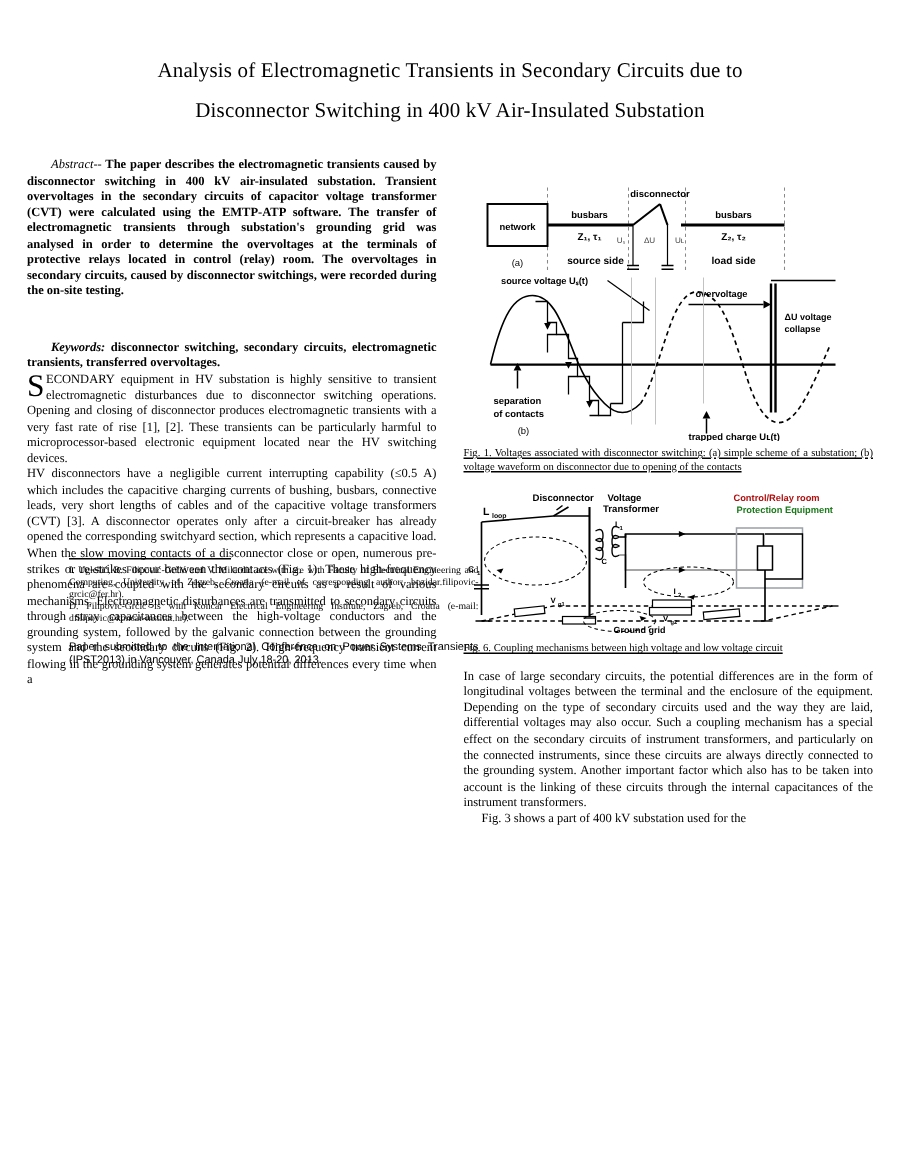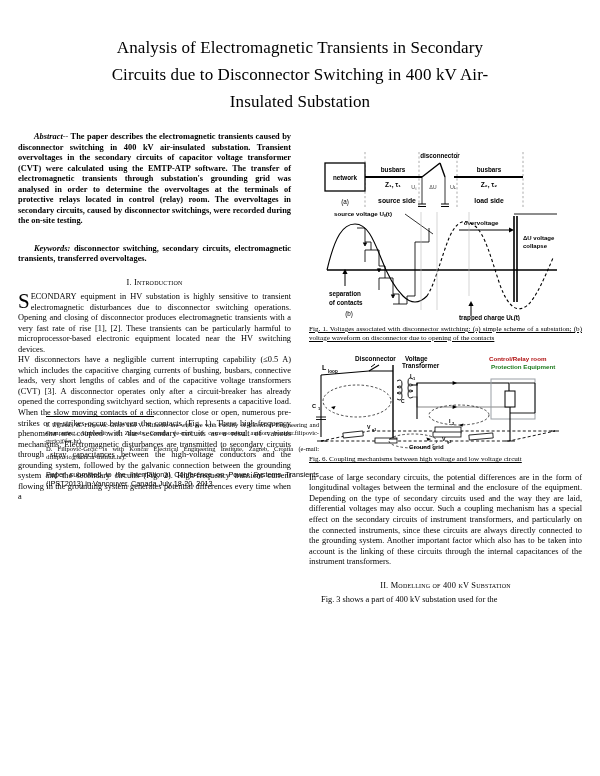--- a/index.html
+++ b/index.html
@@ -19,21 +19,21 @@
     width: 600px;
     height: 776px;
     position: relative;
     box-sizing: border-box;
     padding: 34px 18px 8px 18px;
   }
 
   
   .title-block { text-align: center; }
   .paper-title {
-    font-size: 17px;
+    font-size: 14px;
     line-height: 27px;
     font-weight: normal;
     margin: 0 auto;
     width: 420px;
     letter-spacing: 0.1px;
   }
   .authors {
     font-size: 9.2px;
     margin-top: 17px;
     margin-bottom: 0;
@@ -56,25 +56,25 @@
     font-size: 8.35px;
     line-height: 10.55px;
     text-align: justify;
     text-justify: inter-word;
     hyphens: none;
   }
   .abs {
     font-weight: bold;
     text-indent: 16px;
   }
-  .abs .lead { font-style: italic; font-weight: bold; }
+  .abs .lead { font-style: italic; font-weight: normal; }
   .kw {
     font-weight: bold;
     text-indent: 16px;
-    margin-top: 17px;
+    margin-top: 27px;
   }
   .kw .lead { font-style: italic; font-weight: bold; }
 
   h2.section {
     font-size: 8.4px;
     font-weight: normal;
     text-align: center;
     margin: 13px 0 5px 0;
     font-variant: small-caps;
     letter-spacing: 0.2px;
@@ -149,21 +149,20 @@
   </div>
 
   <div class="columns">
 
     <div class="col">
 
       <p class="abs"><span class="lead">Abstract--</span><span> The paper describes the electromagnetic transients caused by disconnector switching in 400 kV air-insulated substation. Transient overvoltages in the secondary circuits of capacitor voltage transformer (CVT) were calculated using the EMTP-ATP software. The transfer of electromagnetic transients through substation's grounding grid was analysed in order to determine the overvoltages at the terminals of protective relays located in control (relay) room. The overvoltages in secondary circuits, caused by disconnector switchings, were recorded during the on-site testing.</span></p>
 
       <p class="kw"><span class="lead">Keywords:</span><span> disconnector switching, secondary circuits, electromagnetic transients, transferred overvoltages.</span></p>
 
-      <h2 class="section"><span class="numeral">I.</span>&nbsp;<span>Introduction</span></h2>
 
       <p class="dropcap-p"><span class="dropcap">S</span><span class="smallcaps-run">ECONDARY</span><span> equipment in HV substation is highly sensitive to transient electromagnetic disturbances due to disconnector switching operations. Opening and closing of disconnector produces electromagnetic transients with a very fast rate of rise [1], [2]. These transients can be particularly harmful to microprocessor-based electronic equipment located near the HV switching devices.</span></p>
 
       <p class="body-p">HV disconnectors have a negligible current interrupting capability (≤0.5 A) which includes the capacitive charging currents of bushing, busbars, connective leads, very short lengths of cables and of the capacitive voltage transformers (CVT) [3]. A disconnector operates only after a circuit-breaker has already opened the corresponding switchyard section, which represents a capacitive load. When the slow moving contacts of a disconnector close or open, numerous pre-strikes or re-strikes occur between the contacts (Fig. 1). These high-frequency phenomena are coupled with the secondary circuits as a result of various mechanisms. Electromagnetic disturbances are transmitted to secondary circuits through stray capacitances between the high-voltage conductors and the grounding system, followed by the galvanic connection between the grounding system and the secondary circuits (Fig. 2). High-frequency transient current flowing in the grounding system generates potential differences every time when a</p>
 
       <div class="footnote-wrap">
         <div class="fn-rule"></div>
         <p class="fn">I. Uglešić, B. Filipović-Grčić and V. Milardić are with are with Faculty of Electrical Engineering and Computing, University of Zagreb, Croatia (e-mail of corresponding author: bozidar.filipovic-grcic@fer.hr).</p>
         <p class="fn">D. Filipović-Grčić is with Končar Electrical Engineering Institute, Zagreb, Croatia (e-mail: dfilipovic@koncar-institut.hr).</p>
         <p class="submitted">Paper submitted to the International Conference on Power Systems Transients (IPST2013) in Vancouver, Canada July 18-20, 2013.</p>
@@ -345,18 +344,17 @@
             </g>
 
             <text x="100" y="96" font-size="6" font-weight="bold">Ground grid</text>
           </svg>
         </div>
         <p class="figcap">Fig. 6. Coupling mechanisms between high voltage and low voltage circuit</p>
       </div>
 
       <p class="body-p" style="margin-top:9px;">In case of large secondary circuits, the potential differences are in the form of longitudinal voltages between the terminal and the enclosure of the equipment. Depending on the type of secondary circuits used and the way they are laid, differential voltages may also occur. Such a coupling mechanism has a special effect on the secondary circuits of instrument transformers, and particularly on the connected instruments, since these circuits are always directly connected to the grounding system. Another important factor which also has to be taken into account is the linking of these circuits through the internal capacitances of the instrument transformers.</p>
 
-      <h2 class="section"><span class="numeral">II.</span>&nbsp;<span>Modelling of 400 kV Substation</span></h2>
 
       <p class="body-p indent">Fig. 3 shows a part of 400 kV substation used for the</p>
     </div>
   </div>
 </div>
 
 </body></html>

